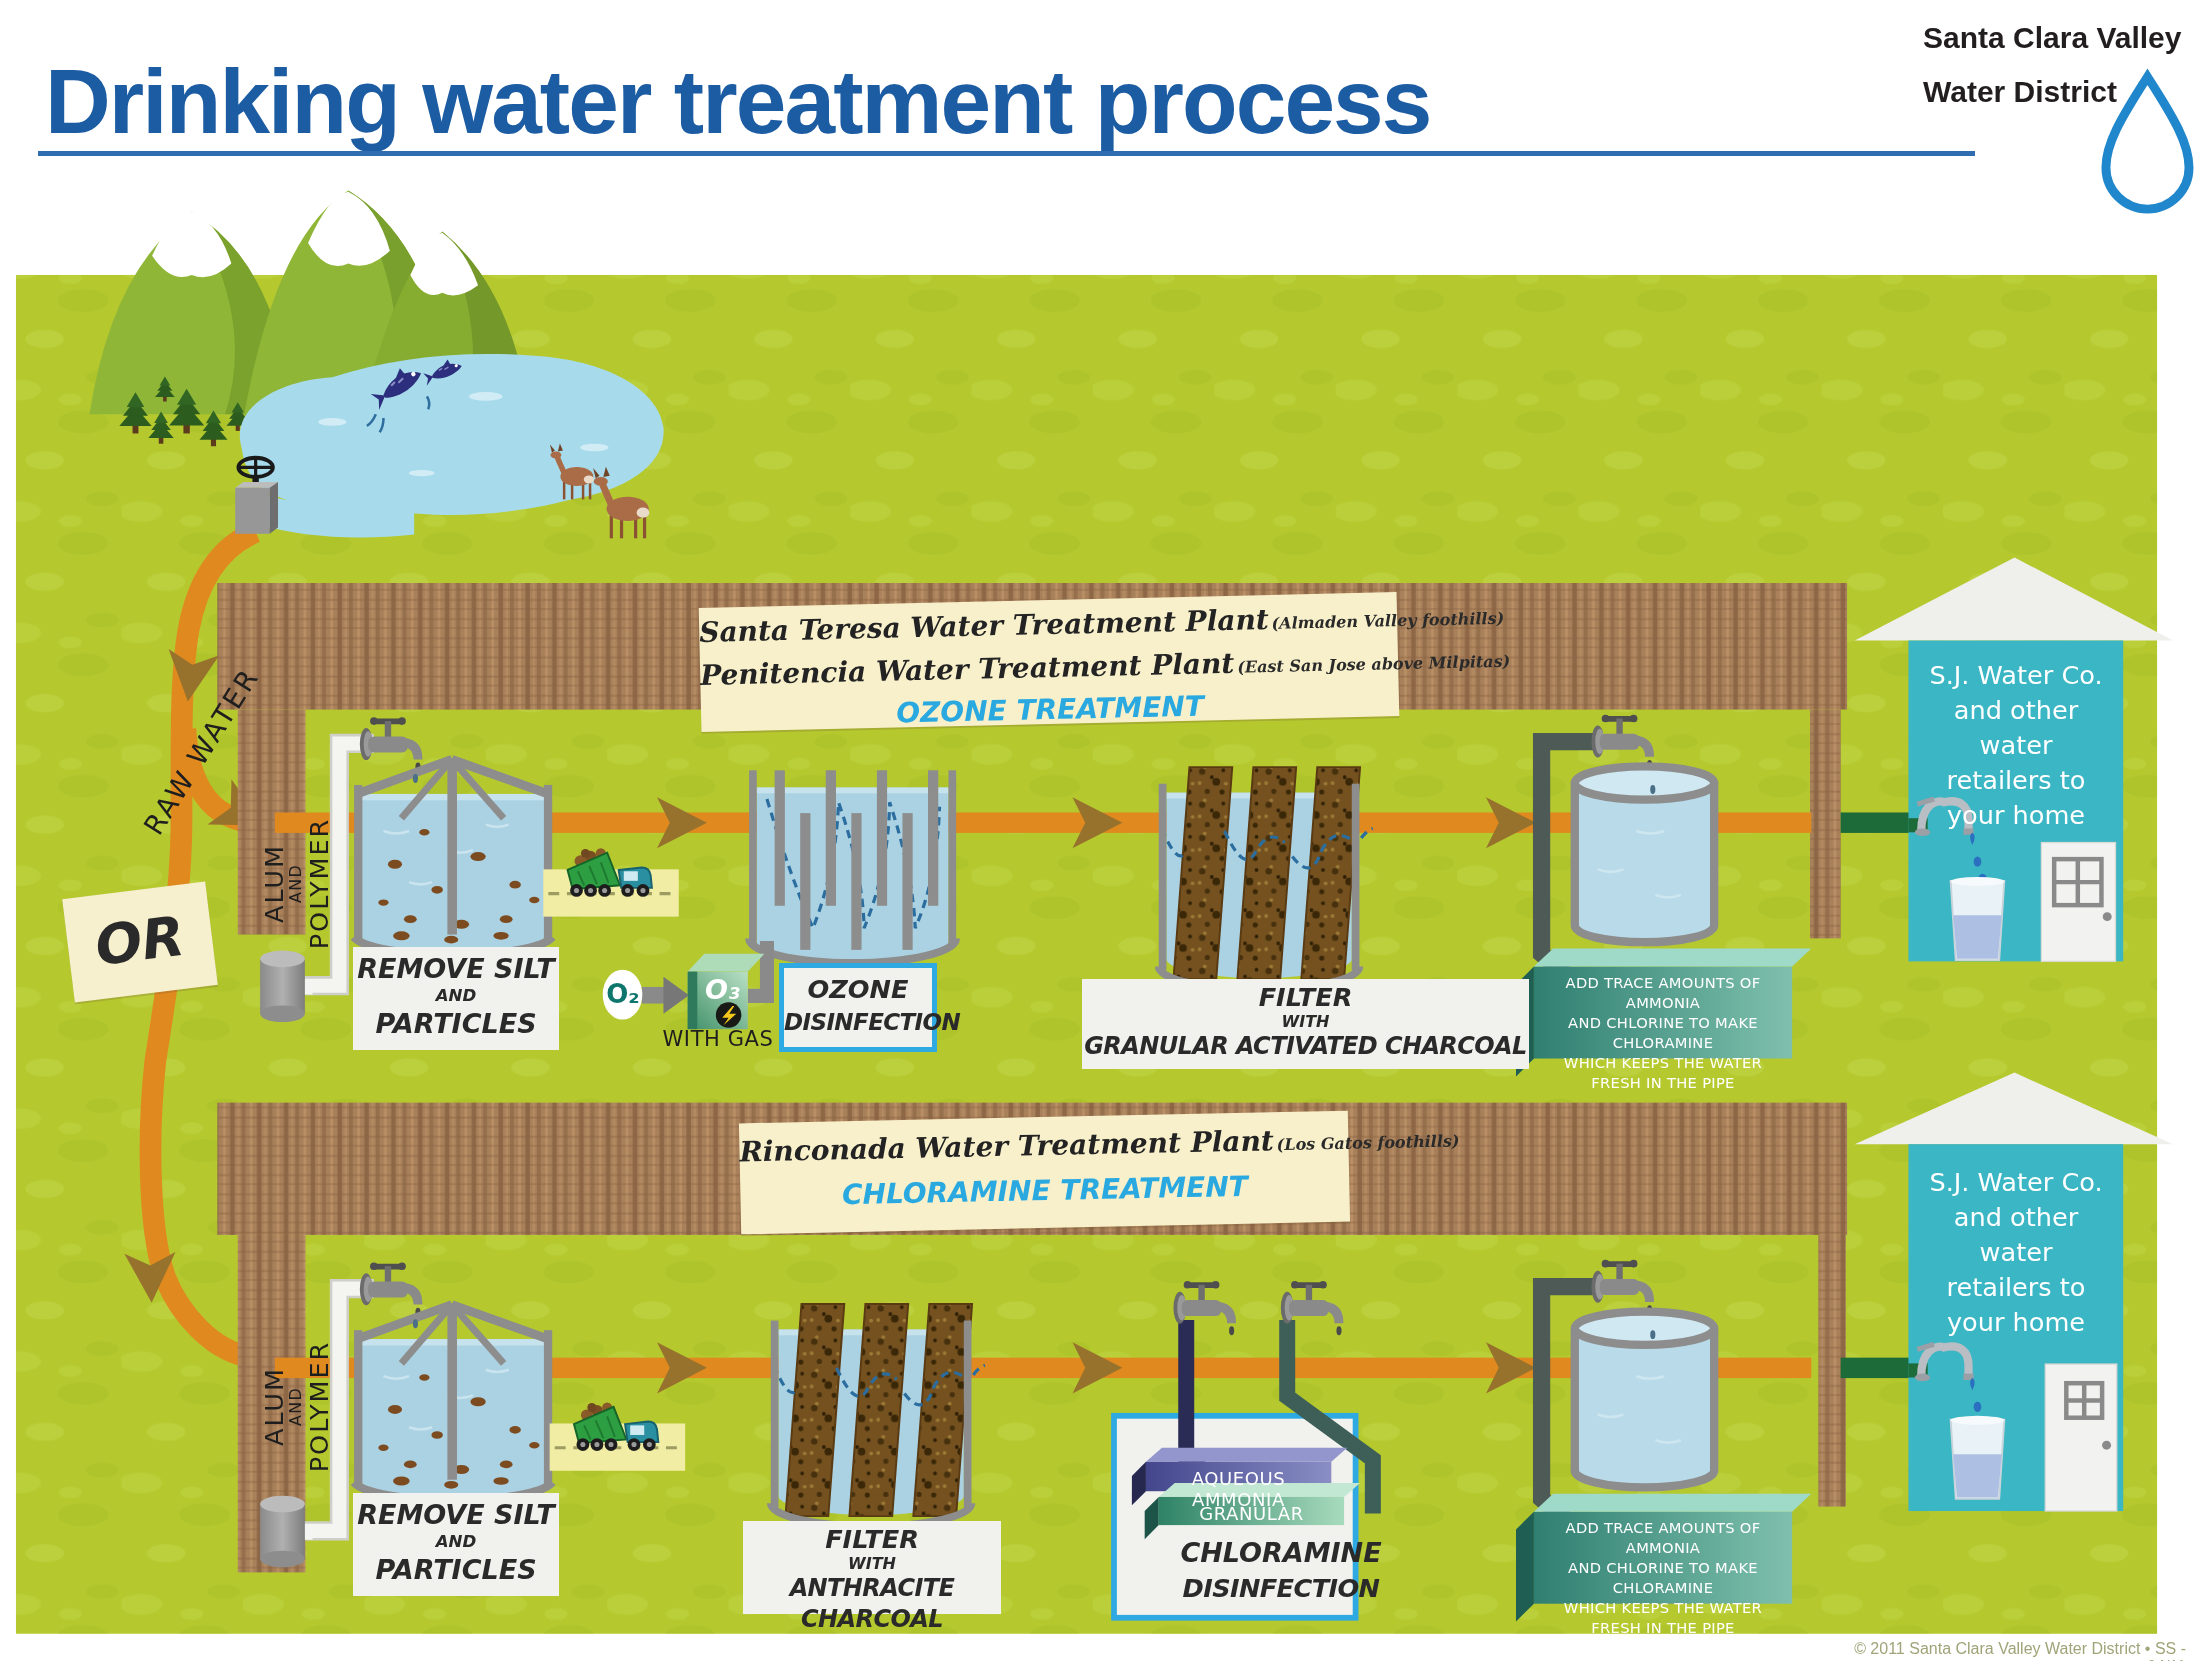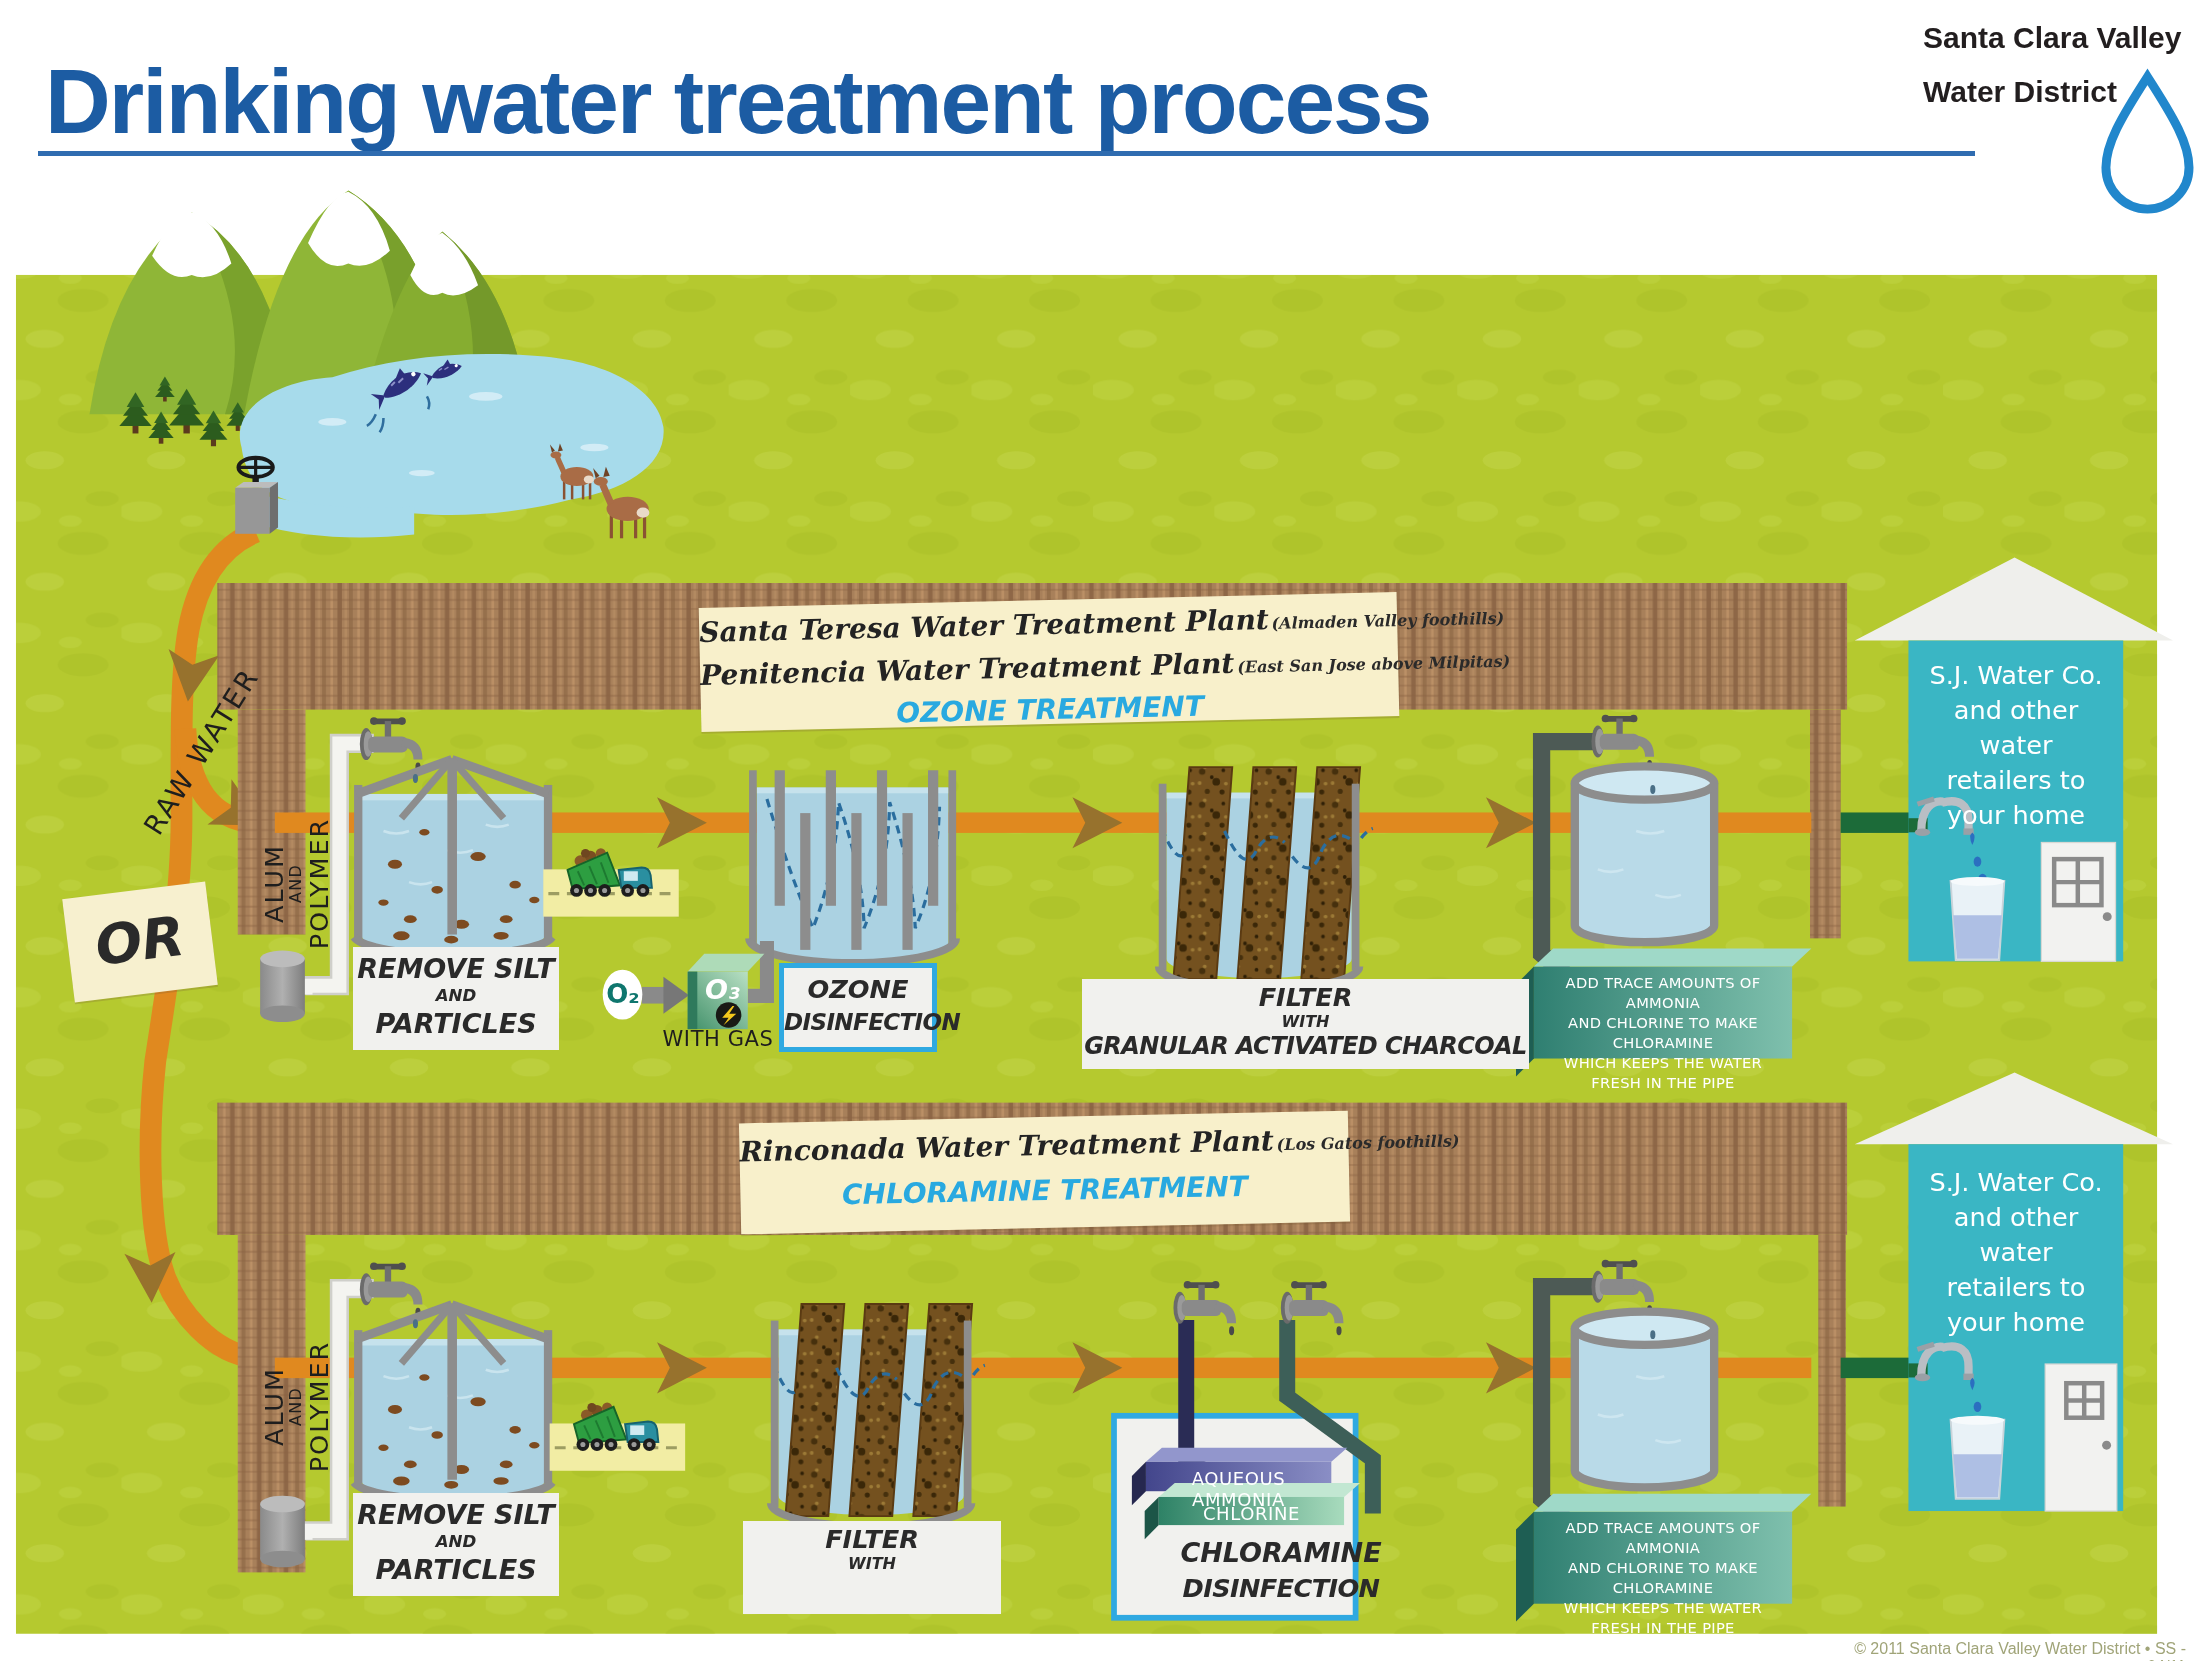--- a/index.html
+++ b/index.html
@@ -505,24 +505,25 @@
 
 <div class="abs plabel" style="left:353px;top:1493px;width:206px;height:97px;padding-top:6.4px;">
   <div class="marker" style="font-size:27px;line-height:32px;">REMOVE SILT</div>
   <div class="marker" style="font-size:16.6px;line-height:22px;">AND</div>
   <div class="marker" style="font-size:27px;line-height:33px;">PARTICLES</div>
 </div>
 
 <div class="abs plabel" style="left:743px;top:1521px;width:258px;height:89px;padding-top:3.8px;">
   <div class="marker" style="font-size:25.6px;line-height:29px;">FILTER</div>
   <div class="marker" style="font-size:16px;line-height:19px;">WITH</div>
+  <div class="marker" style="font-size:24px;line-height:31px;letter-spacing:-0.6px;">ANTHRACITE CHARCOAL</div>
 </div>
 
 <div class="abs whiteHand" style="left:1146px;top:1468px;width:185px;font-size:18px;letter-spacing:0.6px;">AQUEOUS AMMONIA</div>
-<div class="abs whiteHand" style="left:1159px;top:1503px;width:185px;font-size:18px;letter-spacing:0.6px;">CHLORINE</div>
+<div class="abs whiteHand" style="left:1159px;top:1503px;width:185px;font-size:18px;letter-spacing:0.6px;">GRANULAR</div>
 
 <div class="abs" style="left:1168px;top:1534px;width:226px;text-align:center;">
   <div class="marker" style="font-size:27px;line-height:37px;">CHLORAMINE</div>
   <div class="marker" style="font-size:25.6px;line-height:35px;letter-spacing:-0.6px;">DISINFECTION</div>
 </div>
 
 <div class="abs" style="left:1539px;top:1518px;width:248px;">
   <div class="whiteHand" style="font-size:14.7px;line-height:20px;letter-spacing:0.3px;">ADD TRACE AMOUNTS OF AMMONIA</div>
   <div class="whiteHand" style="font-size:14.7px;line-height:20px;letter-spacing:0.3px;">AND CHLORINE TO MAKE CHLORAMINE</div>
   <div class="whiteHand" style="font-size:14.7px;line-height:20px;letter-spacing:0.3px;">WHICH KEEPS THE WATER</div>

